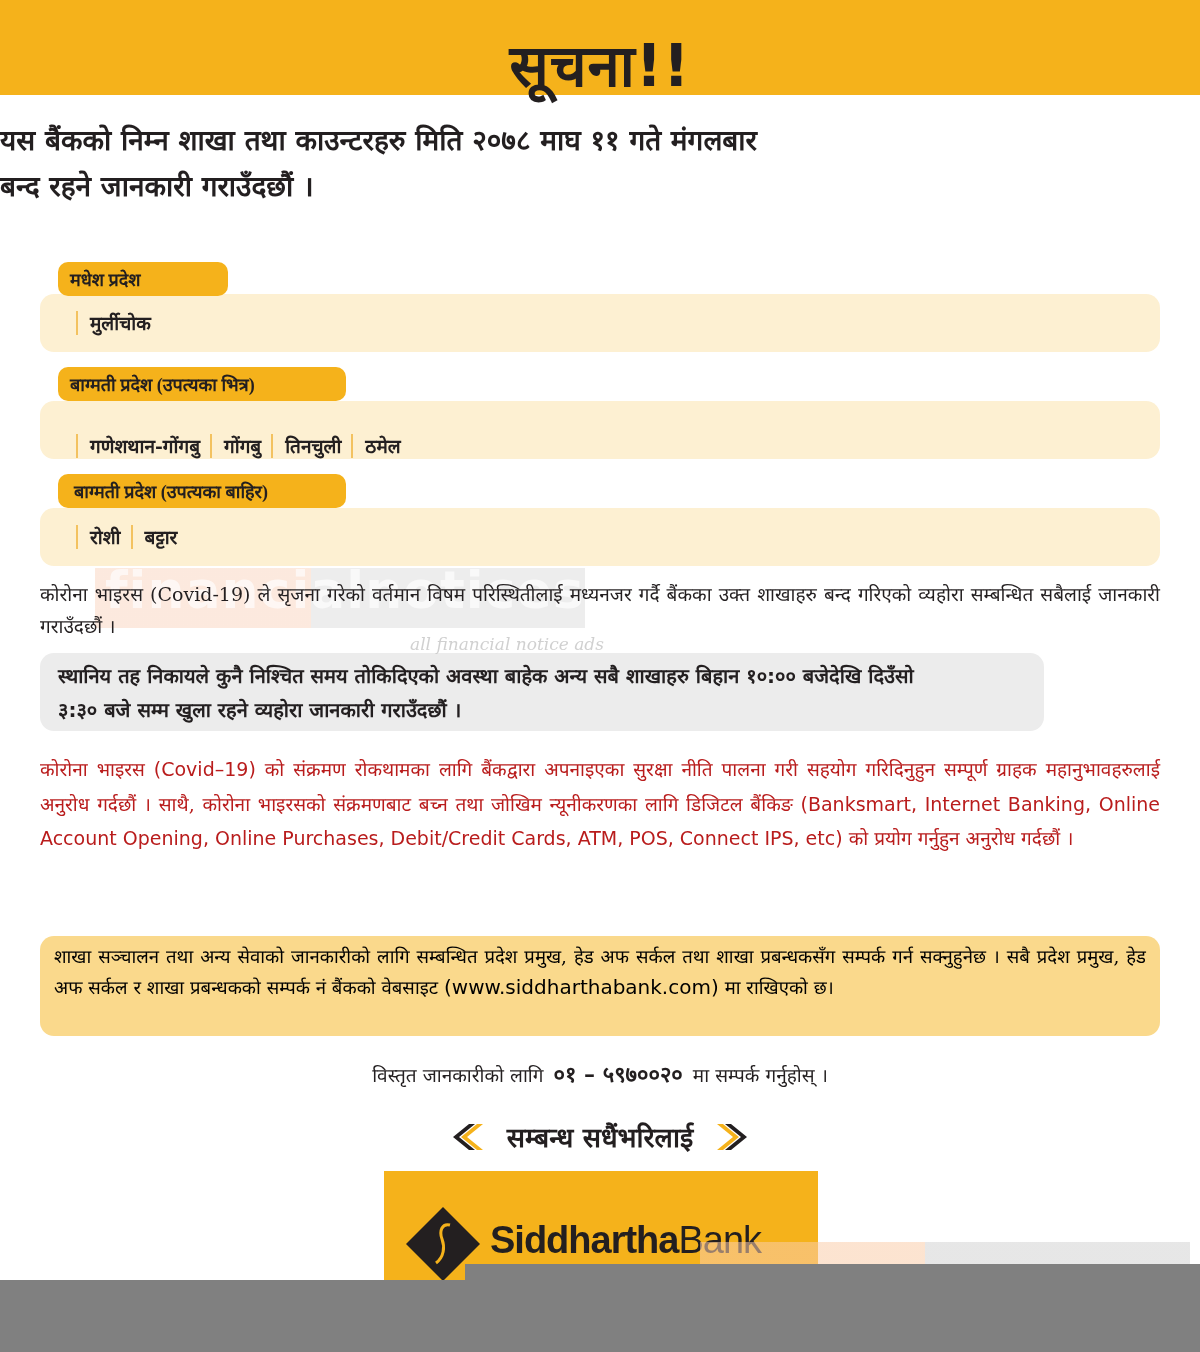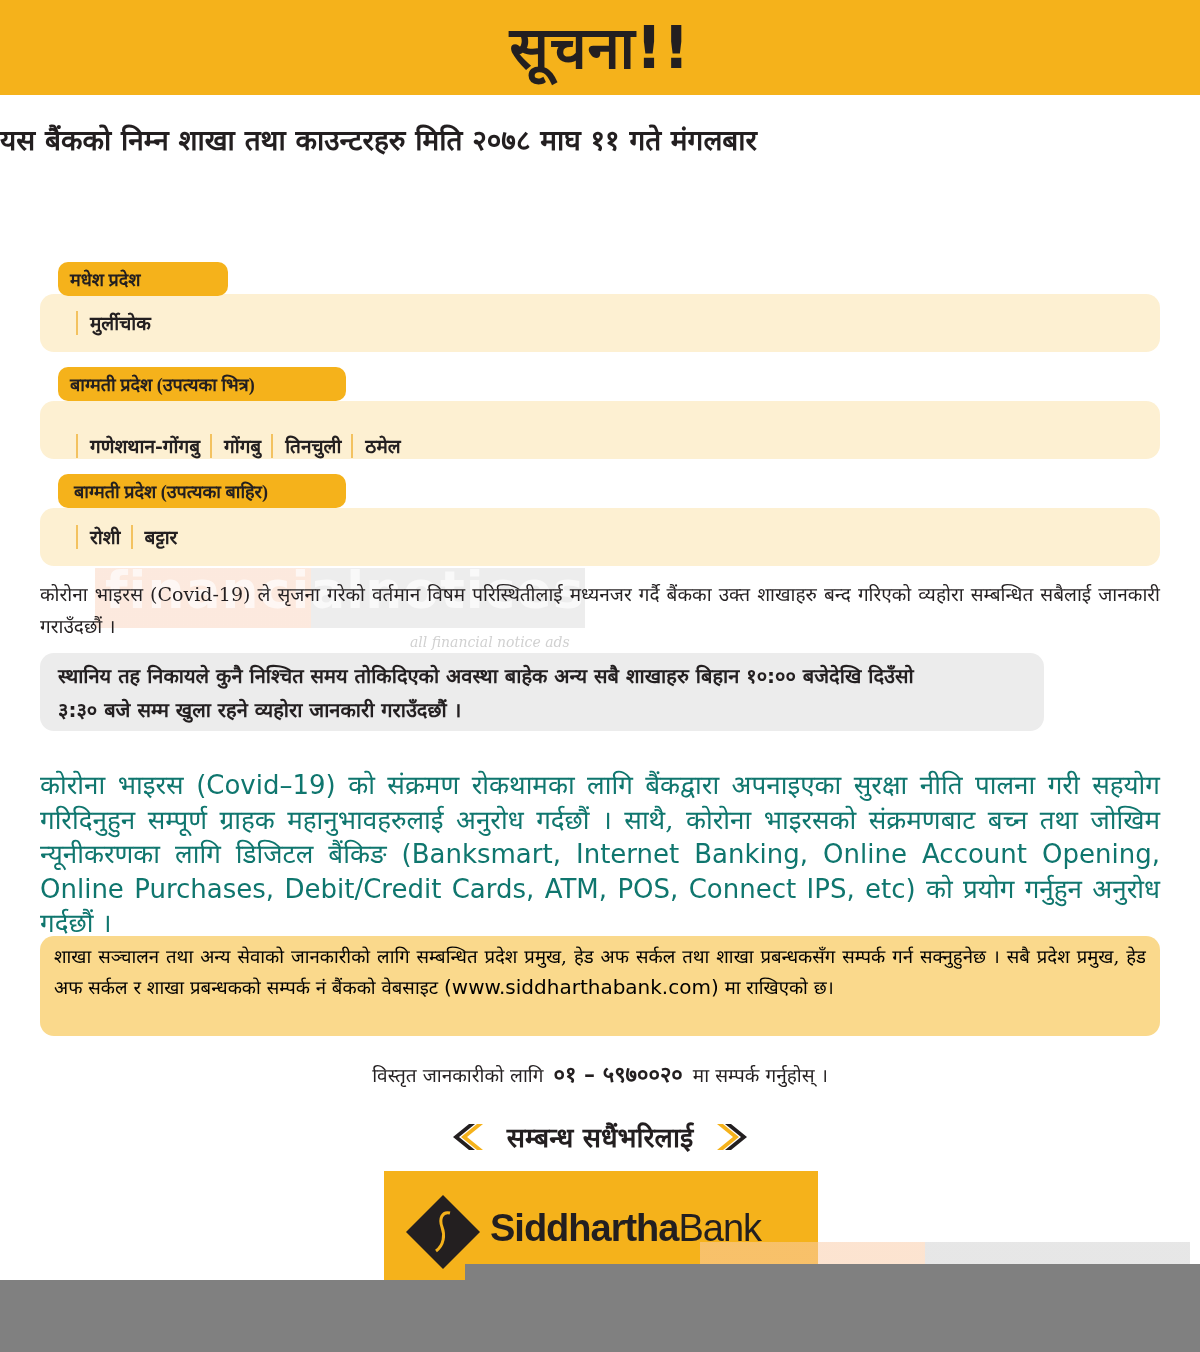--- a/index.html
+++ b/index.html
@@ -1,21 +1,21 @@
 <!DOCTYPE html>
 <html><head>
   <meta charset="utf-8">
   <style>
     * { box-sizing: border-box; margin: 0; padding: 0; }
     html, body { width: 1200px; height: 1352px; overflow: hidden; background: #ffffff; }
     body { position: relative; font-family: "DejaVu Sans", sans-serif; color: #231f20; }
 
     .header-band {
       position: absolute; left: 0; top: 0; width: 1200px; height: 95px;
-      background: #f5b21b; display: flex; align-items: center; justify-content: center;
+      background: #f5b21b; display: flex; align-items: flex-end; justify-content: center;
     }
     .header-title {
       font-family: "DejaVu Sans", sans-serif; font-weight: bold; font-size: 58px;
       color: #231f20; letter-spacing: 1px; line-height: 1;
     }
 
     .intro {
       position: absolute; left: 0; top: 118px; width: 1200px; 
       font-family: "DejaVu Serif", serif; font-weight: bold; font-size: 28px; line-height: 46px;
       color: #231f20;
@@ -50,34 +50,34 @@
       position: absolute; left: 95px; top: 568px; width: 490px; height: 60px;
       background: linear-gradient(90deg, rgba(250,215,195,0.55) 0%, rgba(250,215,195,0.55) 44%, rgba(225,225,225,0.6) 44%, rgba(225,225,225,0.6) 100%);
       z-index: 0;
     }
     .watermark-text {
       position: absolute; left: 105px; top: 560px; font-family: "DejaVu Sans", sans-serif;
       font-size: 52px; font-weight: bold; color: rgba(255,255,255,0.65); letter-spacing: 1px; z-index: 1;
     }
     .watermark-tag {
       position: absolute; left: 410px; top: 634px; font-family: "DejaVu Serif", serif;
-      font-style: italic; font-size: 14px; color: rgba(150,150,150,0.45); z-index: 3;
+      font-style: italic; font-size: 17px; color: rgba(150,150,150,0.45); z-index: 3;
     }
     .para1 span { position: relative; z-index: 2; }
 
     .hours-box {
       position: absolute; left: 40px; top: 653px; width: 1004px; height: 78px;
       background: #ececec; border-radius: 14px; padding: 6px 18px;
       font-family: "DejaVu Sans", sans-serif; font-weight: bold; font-size: 20px; line-height: 34px;
       color: #231f20;
     }
 
     .para2 {
-      position: absolute; left: 40px; top: 768px; width: 1120px;
-      font-family: "DejaVu Serif", serif; font-size: 26px; line-height: 34.5px; color: #0f766e;
+      position: absolute; left: 40px; top: 752px; width: 1120px;
+      font-family: "DejaVu Serif", serif; font-size: 19px; line-height: 34.5px; color: #b91c1c;
       text-align: justify; text-align-last: left;
     }
     .para2 .latin { font-family: "DejaVu Sans", sans-serif; }
 
     .contact-box {
       position: absolute; left: 40px; top: 928px; width: 1120px; height: 100px;
       background: #fad98c; border-radius: 14px; padding: 6px 14px;
       font-family: "DejaVu Serif", serif; font-size: 18.5px; line-height: 30px; color: #000000;
       text-align: justify;
       margin-top: 8px;
@@ -94,21 +94,21 @@
       position: absolute; left: 0; top: 1118px; width: 1200px; display: flex;
       justify-content: center; align-items: center; gap: 22px;
     }
     .tagline-text {
       font-family: "DejaVu Serif", serif; font-weight: bold; font-size: 27px; color: #231f20;
     }
     .chev { display: inline-block; width: 38px; height: 30px; }
 
     .logo-box {
       position: absolute; left: 384px; top: 1171px; width: 434px; height: 125px;
-      background: #f5b21b; display: flex; align-items: flex-start; padding: 22px 0 0 22px;
+      background: #f5b21b; display: flex; align-items: flex-start; padding: 34px 0 0 22px;
     }
     .logo-diamond { width: 74px; height: 74px; margin-top: 2px; }
     .logo-text {
       margin-left: 10px; margin-top: 14px; font-family: "Liberation Sans", sans-serif;
       font-size: 38px; color: #231f20; letter-spacing: -1px;
     }
     .logo-text .bold { font-weight: bold; }
 
     .wm-bottom {
       position: absolute; left: 700px; top: 1242px; width: 490px; height: 40px;
@@ -123,20 +123,21 @@
   </style>
 </head>
 <body>
 
 <div class="header-band">
   <div class="header-title">सूचना!!</div>
 </div>
 
 <div class="intro">
   <div>यस बैंकको निम्न शाखा तथा काउन्टरहरु मिति २०७८ माघ ११ गते मंगलबार</div>
+  <div>बन्द रहने जानकारी गराउँदछौं ।</div>
 </div>
 
 <div class="province-label" style="top:262px;width:170px;">मधेश प्रदेश</div>
 <div class="branch-box" style="top:294px;">
   <div class="branch">
     <span class="sep"></span>
     <span>मुर्लीचोक</span>
   </div>
 </div>
 

